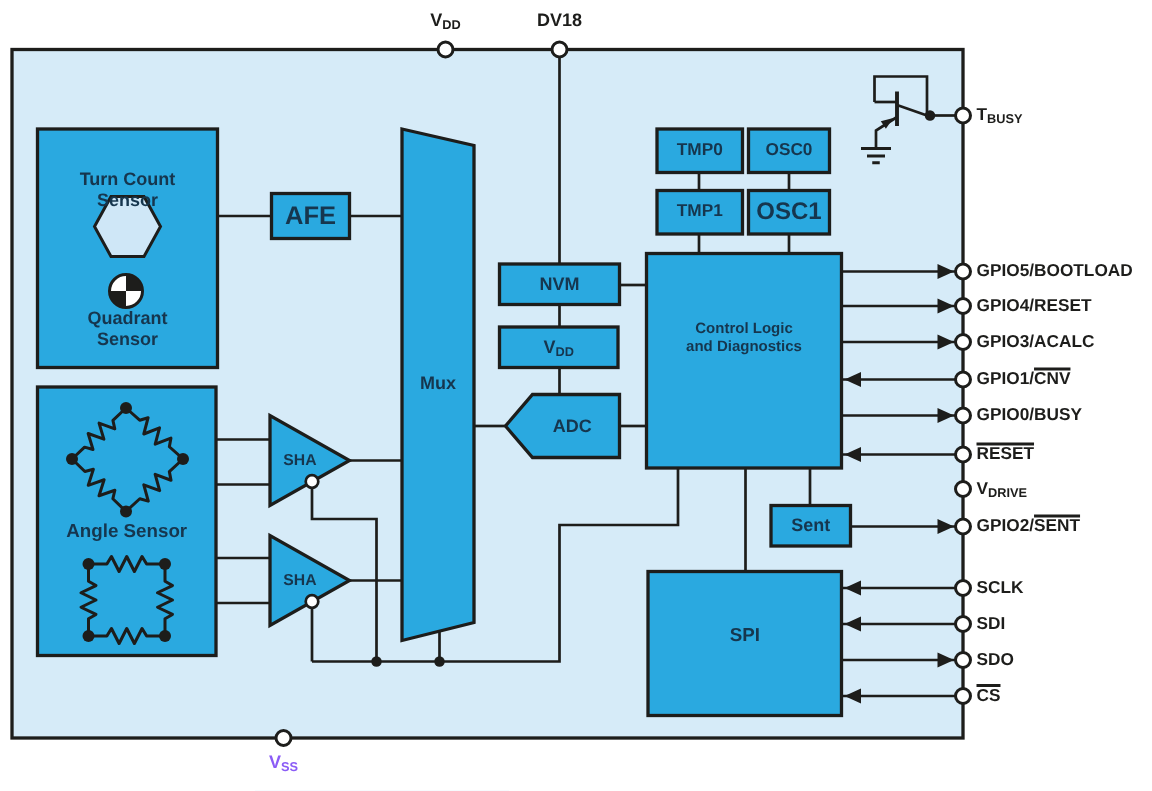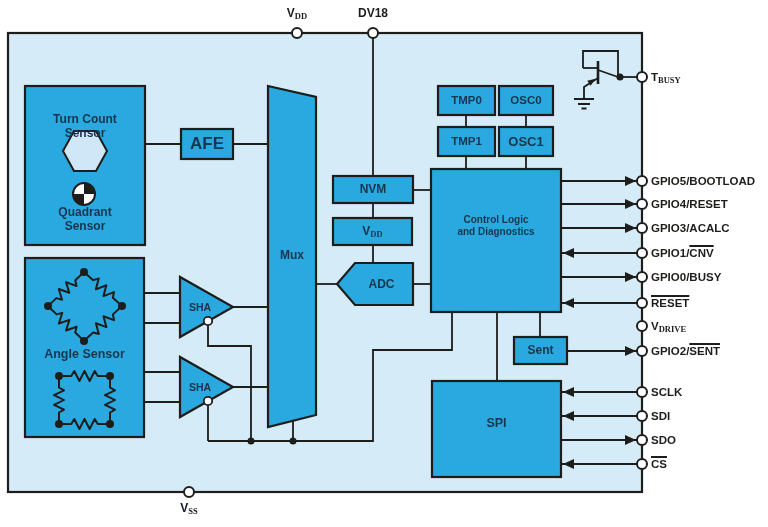--- a/index.html
+++ b/index.html
@@ -9,21 +9,21 @@
   }
   .stage svg{position:absolute;left:0;top:0;}
   .lbl{
     position:absolute;color:#16364e;font-weight:bold;text-align:center;
     white-space:pre-line;line-height:1.15;
   }
   .pin-lbl{
     position:absolute;left:651px;color:#1d1d1b;font-weight:bold;
     font-size:11.5px;line-height:16px;height:16px;white-space:nowrap;text-align:left;
   }
-  .sub{font-size:8.5px;vertical-align:-2px;letter-spacing:0;font-family:Liberation Serif, serif;}
+  .sub{font-size:8.5px;vertical-align:-2px;letter-spacing:0;}
   .ovl{text-decoration:overline;text-decoration-thickness:1.5px;}
   .flexc{display:flex;align-items:center;justify-content:center;}
 </style>
 </head>
 <body>
 
 <div class="stage">
 
 <svg width="768" height="527" viewBox="0 0 768 527">
   <defs>
@@ -183,29 +183,29 @@
 <div class="lbl" style="left:181px;top:129px;width:52px;font-size:17px;line-height:30px;">AFE</div>
 <div class="lbl" style="left:268px;top:249px;width:48px;font-size:12px;">Mux</div>
 <div class="lbl" style="left:180px;top:301px;width:40px;font-size:10.5px;">SHA</div>
 <div class="lbl" style="left:180px;top:381px;width:40px;font-size:10.5px;">SHA</div>
 <div class="lbl" style="left:333px;top:176px;width:80px;font-size:12px;line-height:27px;">NVM</div>
 <div class="lbl" style="left:333px;top:218px;width:79px;font-size:12px;line-height:27px;"><span>V</span><span class="sub">DD</span></div>
 <div class="lbl" style="left:350px;top:263px;width:63px;font-size:12px;line-height:42px;">ADC</div>
 <div class="lbl" style="left:438px;top:86px;width:57px;font-size:11.5px;line-height:29px;">TMP0</div>
 <div class="lbl" style="left:499px;top:86px;width:54px;font-size:11.5px;line-height:29px;">OSC0</div>
 <div class="lbl" style="left:438px;top:127px;width:57px;font-size:11.5px;line-height:29px;">TMP1</div>
-<div class="lbl" style="left:499px;top:127px;width:54px;font-size:13px;line-height:29px;">OSC1</div>
+<div class="lbl" style="left:499px;top:127px;width:54px;font-size:16px;line-height:29px;">OSC1</div>
 <div class="lbl flexc" style="left:431px;top:169px;width:130px;height:113px;font-size:10px;">Control Logic
 and Diagnostics</div>
 <div class="lbl" style="left:514px;top:337px;width:53px;font-size:12px;line-height:27px;">Sent</div>
 <div class="lbl flexc" style="left:432px;top:381px;width:129px;height:84px;font-size:12.5px;">SPI</div>
 
 <div class="lbl" style="left:277px;top:7px;width:40px;font-size:12px;color:#1d1d1b;"><span>V</span><span class="sub">DD</span></div>
 <div class="lbl" style="left:351px;top:7px;width:44px;font-size:12px;color:#1d1d1b;">DV18</div>
-<div class="lbl" style="left:167px;top:502px;width:44px;font-size:12px;color:#0f172a;"><span>V</span><span class="sub">SS</span></div>
+<div class="lbl" style="left:167px;top:502px;width:44px;font-size:12px;color:#8b5cf6;"><span>V</span><span class="sub">SS</span></div>
 
 <div class="pin-lbl" style="top:69px;"><span>T</span><span class="sub">BUSY</span></div>
 <div class="pin-lbl" style="top:173px;">GPIO5/BOOTLOAD</div>
 <div class="pin-lbl" style="top:196px;">GPIO4/RESET</div>
 <div class="pin-lbl" style="top:220px;">GPIO3/ACALC</div>
 <div class="pin-lbl" style="top:245px;"><span>GPIO1/</span><span class="ovl">CNV</span></div>
 <div class="pin-lbl" style="top:269px;">GPIO0/BUSY</div>
 <div class="pin-lbl" style="top:295px;"><span class="ovl">RESET</span></div>
 <div class="pin-lbl" style="top:318px;"><span>V</span><span class="sub">DRIVE</span></div>
 <div class="pin-lbl" style="top:343px;"><span>GPIO2/</span><span class="ovl">SENT</span></div>

